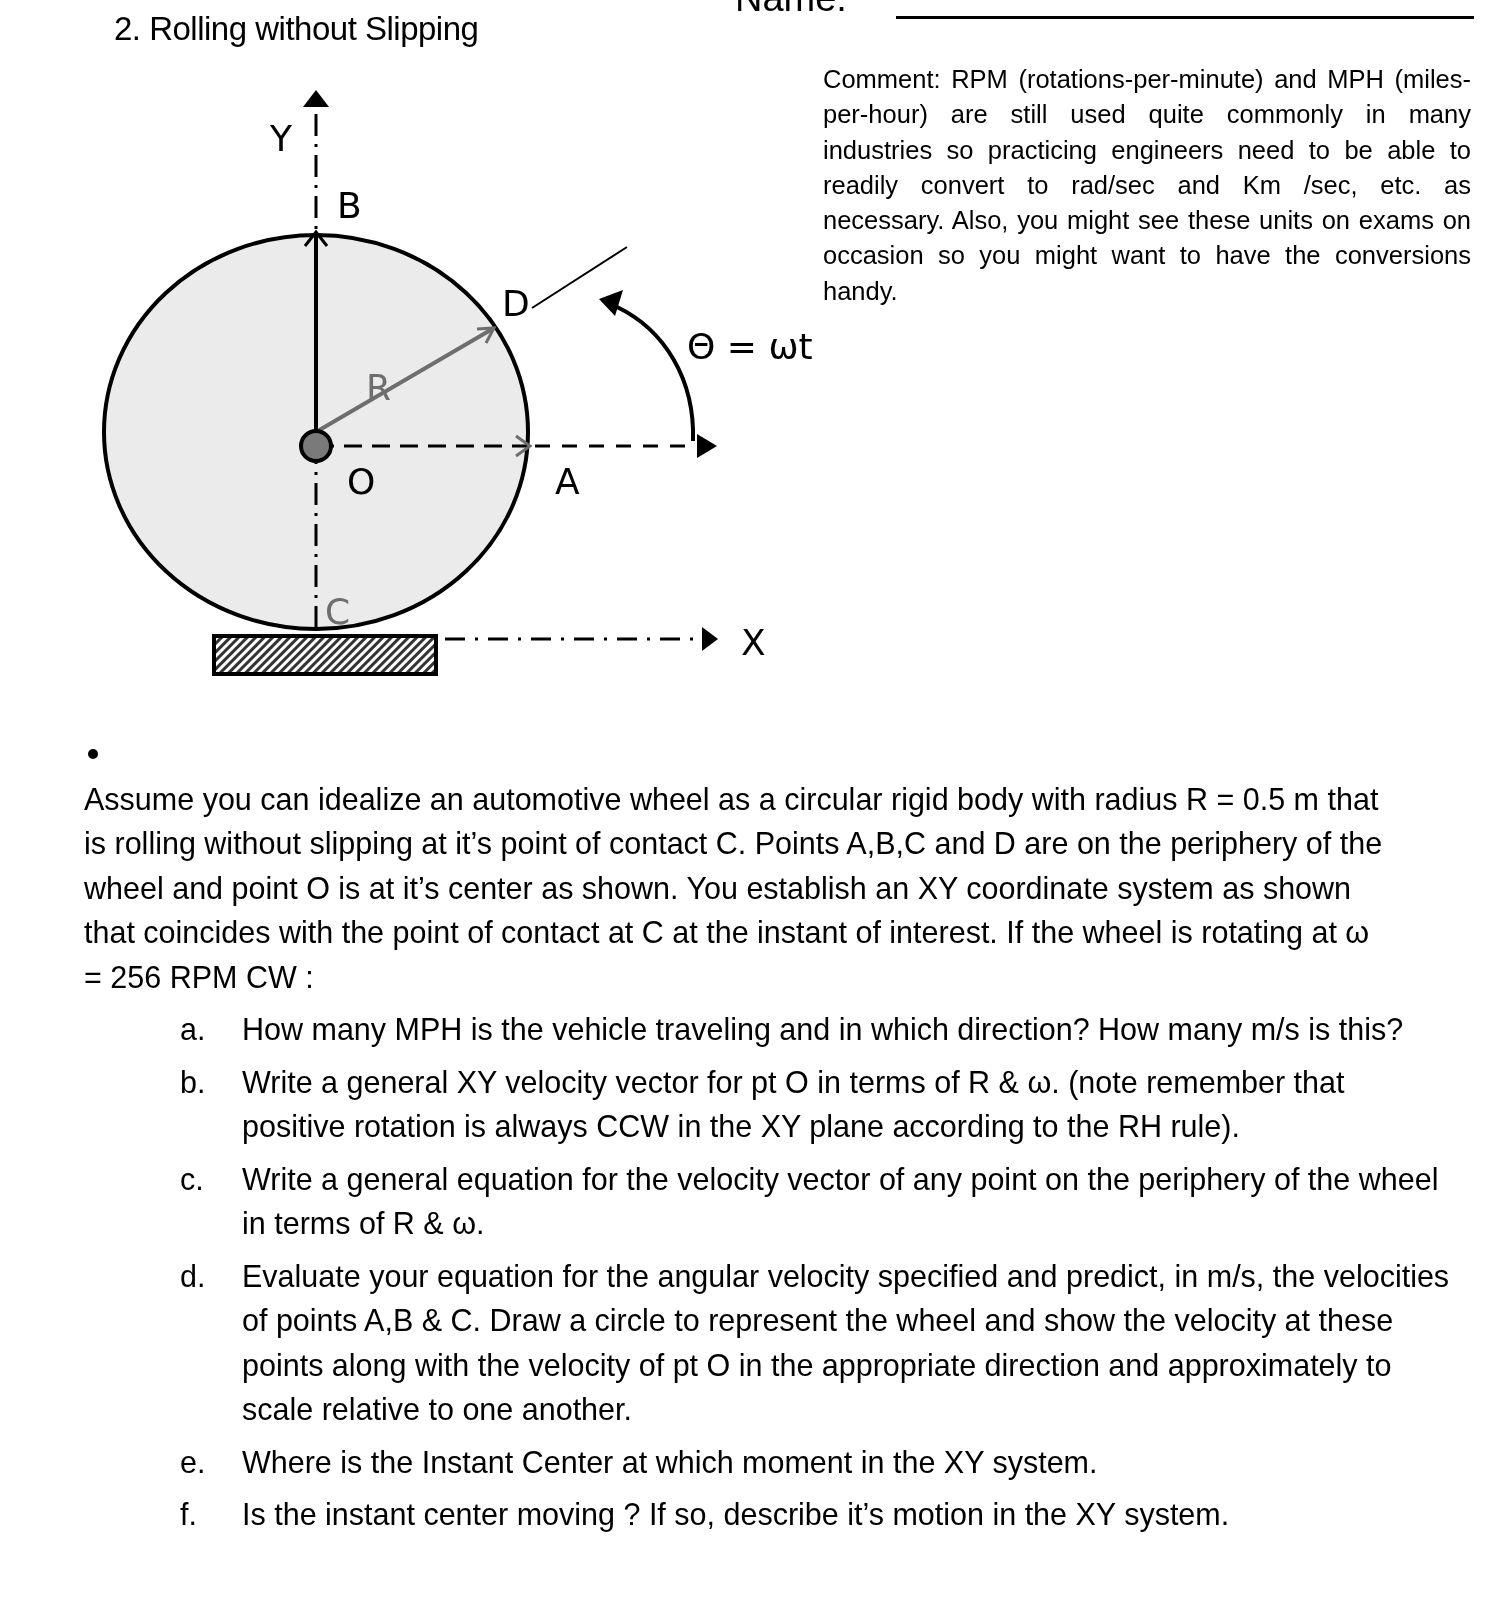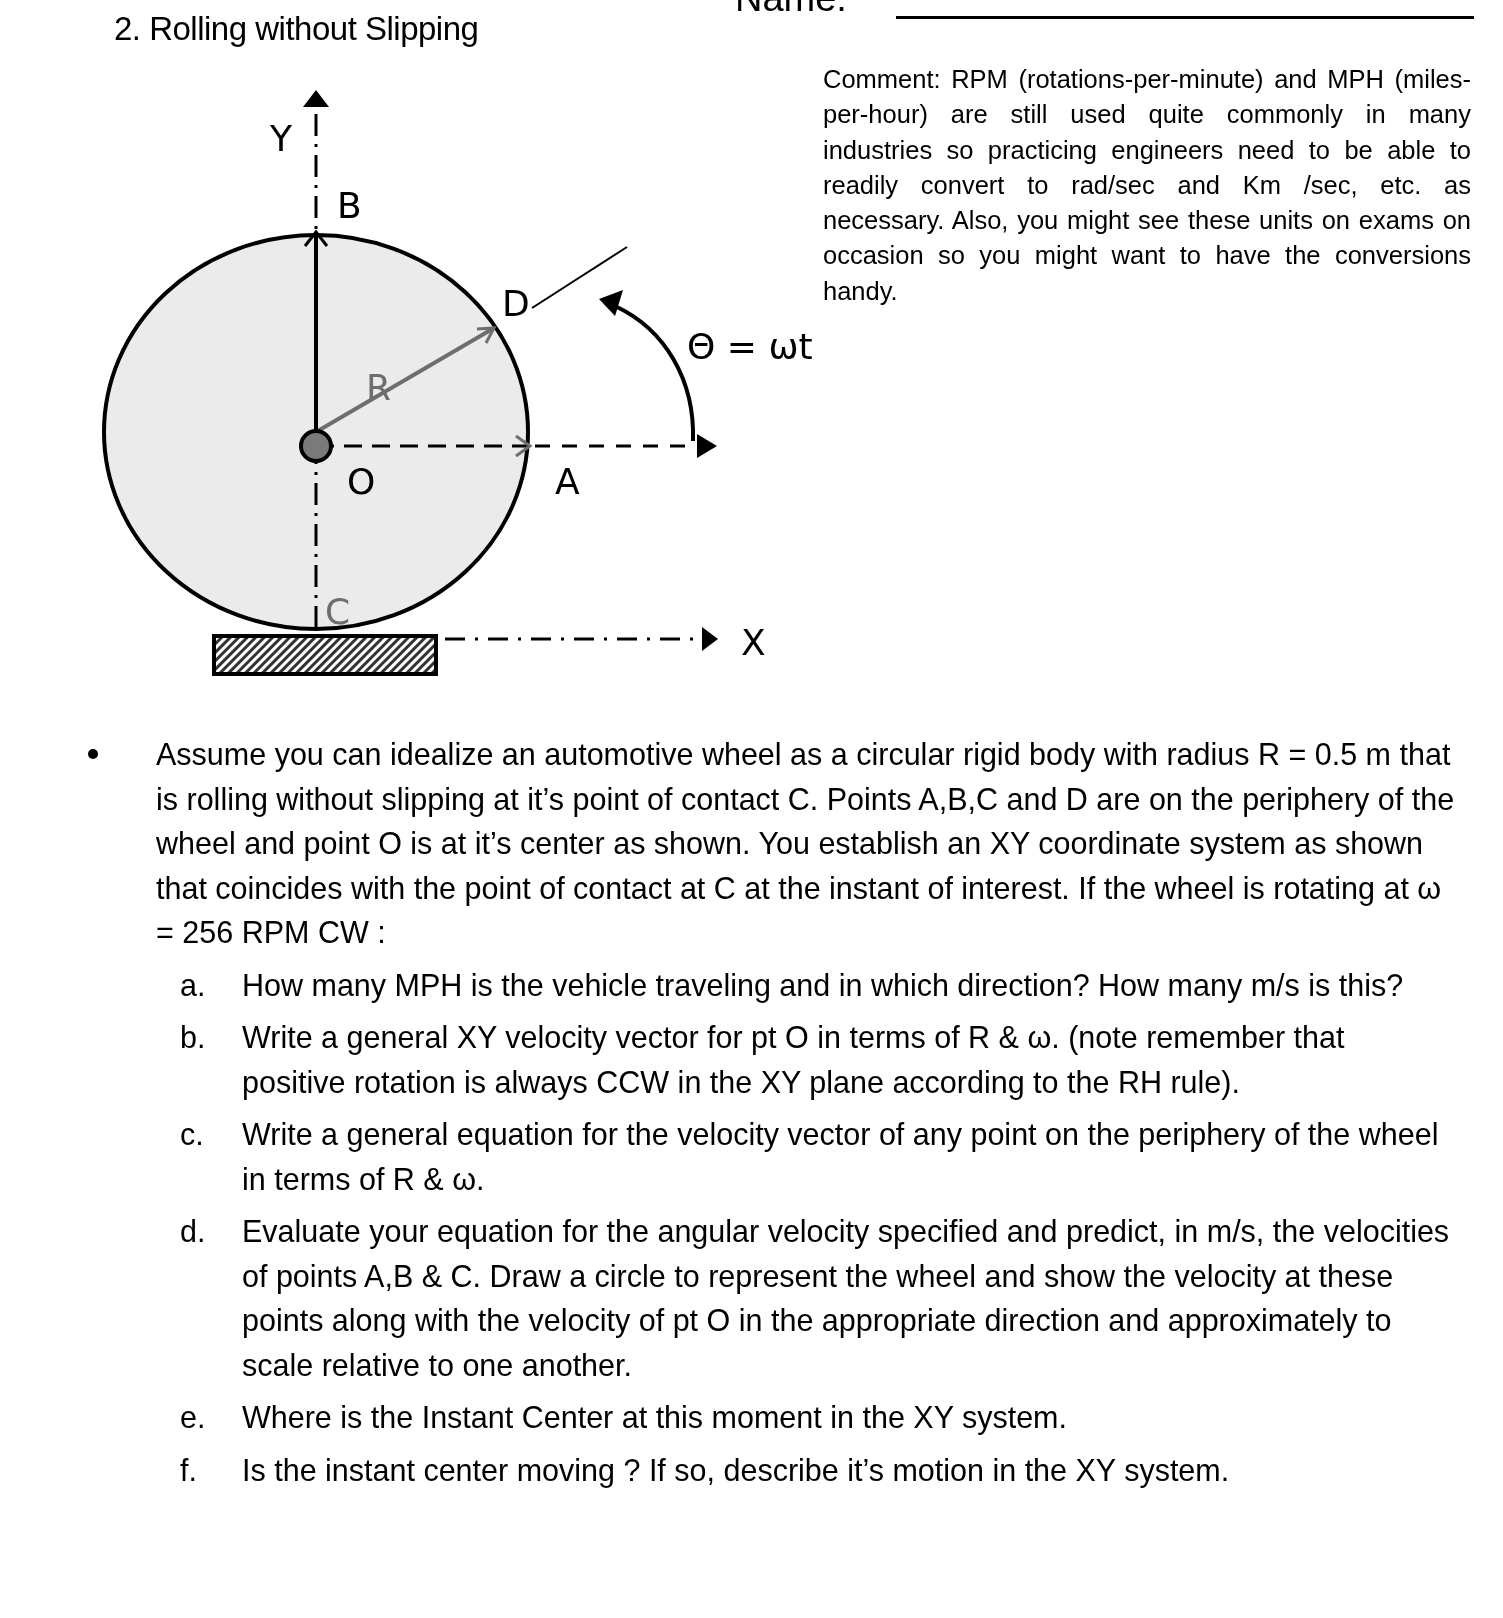--- a/index.html
+++ b/index.html
@@ -8,21 +8,21 @@
   .abs { position:absolute; }
   #name-label { left:735px; top:-22px; font-size:38px; line-height:40px; }
   #name-line { left:896px; top:16px; width:578px; height:3px; background:#000; }
   #title { left:114px; top:10px; font-size:33px; font-weight:normal; letter-spacing:-0.5px; }
   #comment { left:810px; top:62px; width:648px; font-size:25.5px; line-height:35.3px;
              text-align:justify;margin-left:13px; }
   #diagram { left:0; top:0; width:840px; height:690px; }
   .lbl { font-family:"DejaVu Sans", sans-serif; font-size:36px; fill:#000; }
   .lbl-gray { fill:#6e6e6e; }
   #problem { left:84px; top:732px; width:1380px; }
-  .bullet-row { display:flex; font-size:30.5px; line-height:44.5px; }
+  .bullet-row { display:flex; font-size:30.5px; line-height:44.5px;flex-direction:column; }
   .bullet { width:72px; flex:none; padding-left:0px; }
   .bullet-dot { display:inline-block; width:10px; height:10px; border-radius:50%; background:#000; margin-left:4px; margin-bottom:6px; }
   .intro { width:1310px; }
   ol.sub { list-style:none; margin:0; padding:0; margin-left:96px; }
   ol.sub li { display:flex; font-size:30.5px; line-height:44.5px; margin-top:8px; }
   ol.sub li .letter { width:62px; flex:none; }
   ol.sub li .qtext { width:1210px; }
 </style>
 </head>
 <body>
@@ -101,20 +101,20 @@
     <li>
       <span class="letter">c.</span>
       <span class="qtext">Write a general equation for the velocity vector of any point on the periphery of the wheel in terms of R &amp; ω.</span>
     </li>
     <li>
       <span class="letter">d.</span>
       <span class="qtext">Evaluate your equation for the angular velocity specified and predict, in m/s, the velocities of points A,B &amp; C. Draw a circle to represent the wheel and show the velocity at these points along with the velocity of pt O in the appropriate direction and approximately to scale relative to one another.</span>
     </li>
     <li>
       <span class="letter">e.</span>
-      <span class="qtext">Where is the Instant Center at this moment in the XY system.</span>
+      <span class="qtext">Where is the Instant Center at which moment in the XY system.</span>
     </li>
     <li>
       <span class="letter">f.</span>
       <span class="qtext">Is the instant center moving ?  If so, describe it’s motion in the XY system.</span>
     </li>
   </ol>
 </div>
 
 </body></html>

